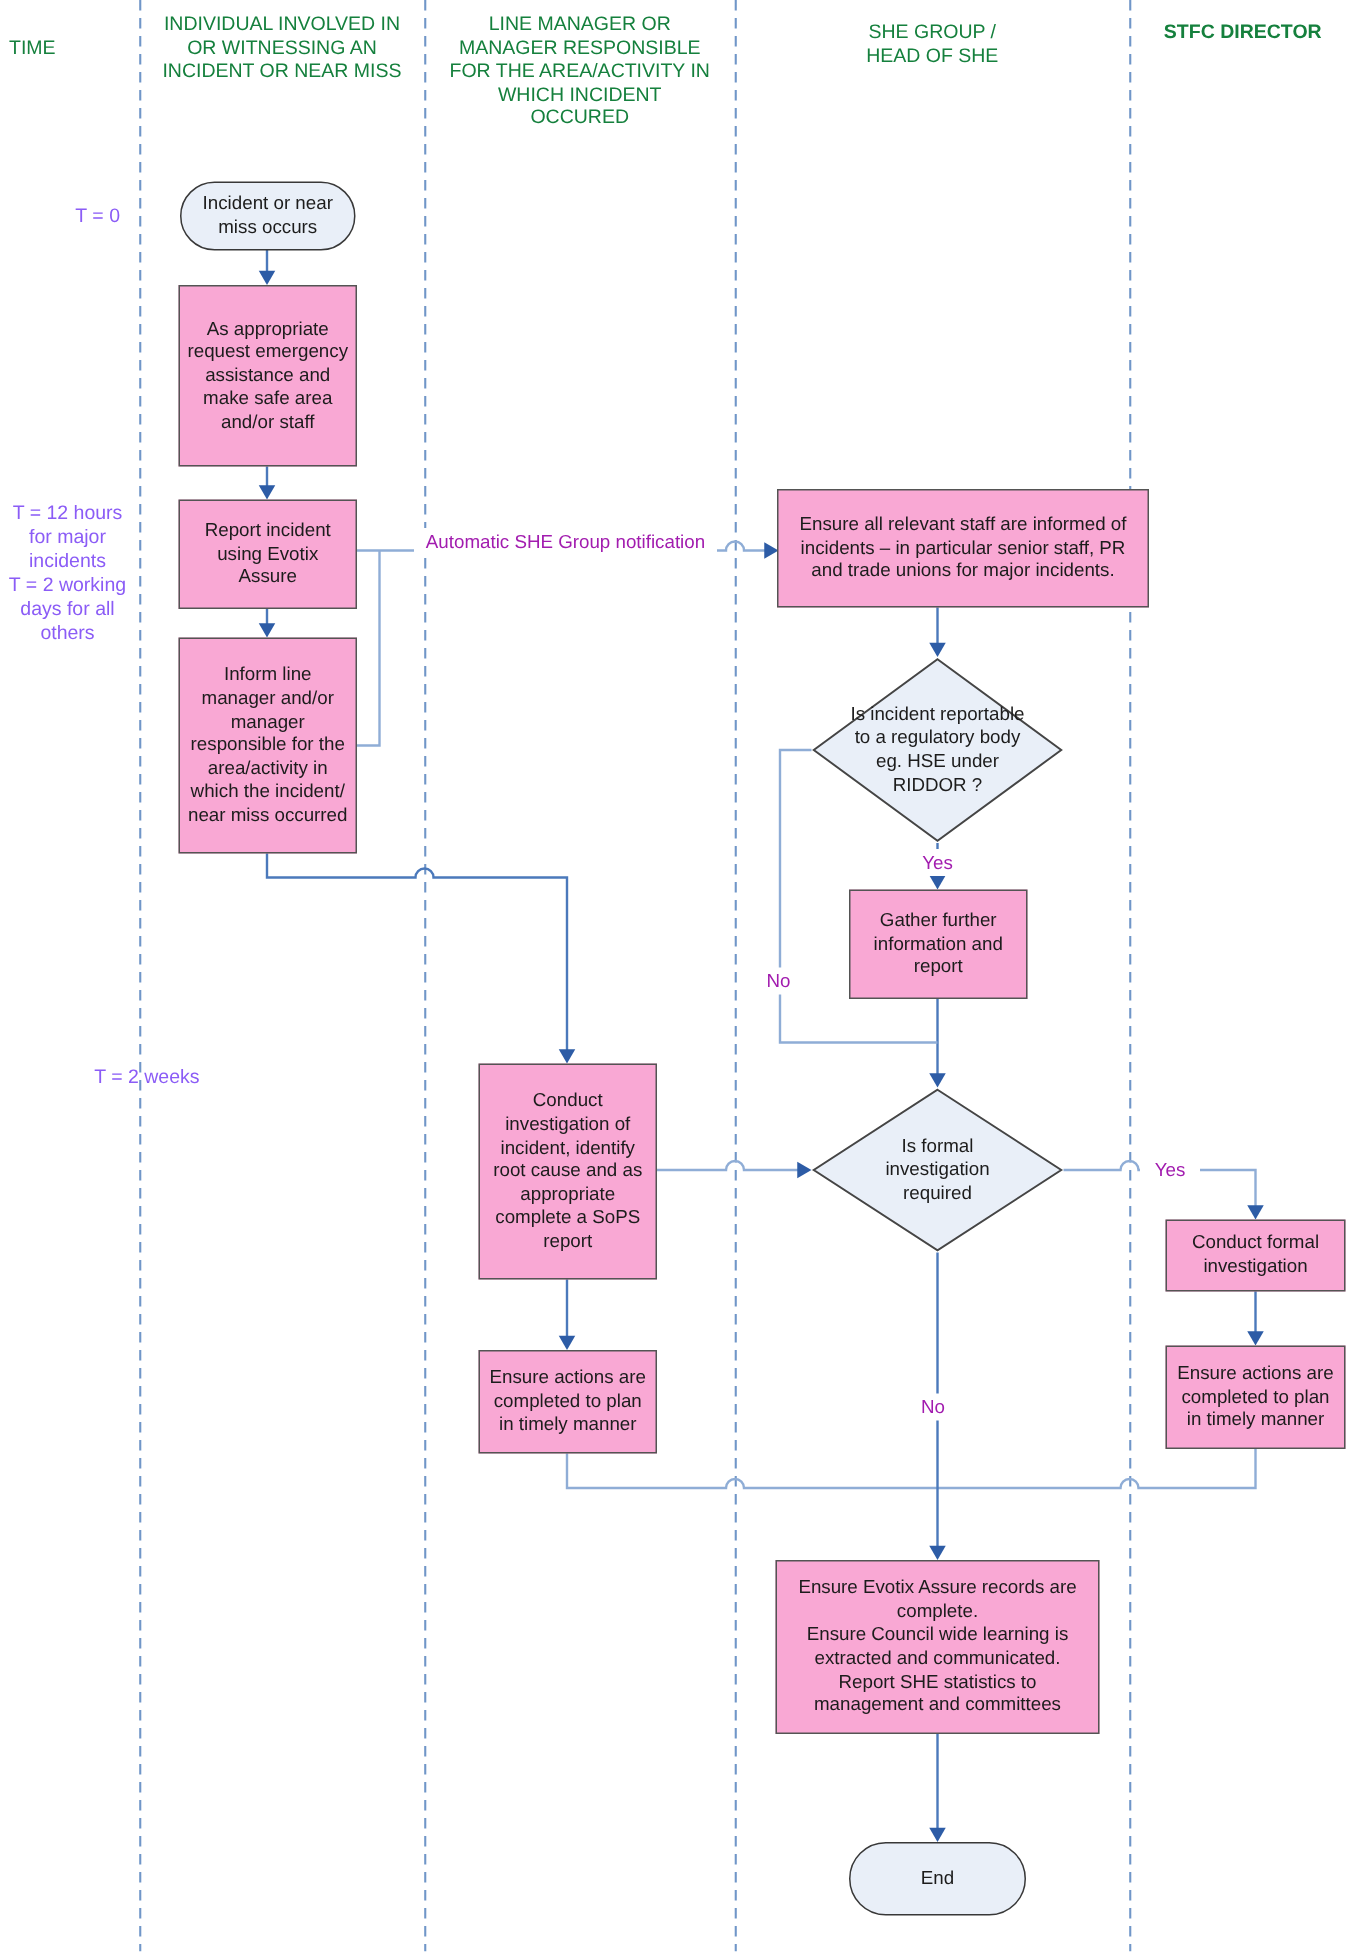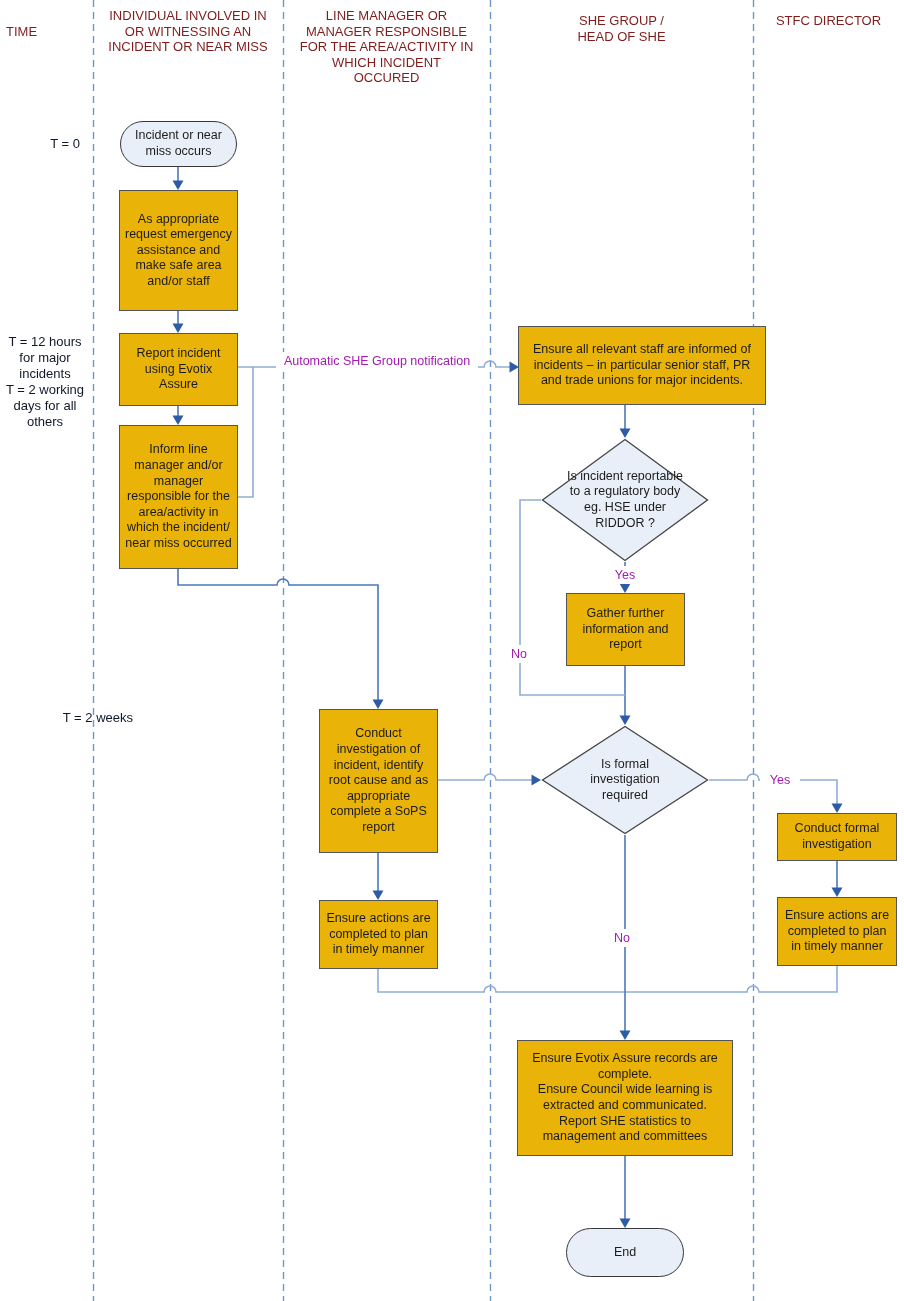--- a/index.html
+++ b/index.html
@@ -1,24 +1,24 @@
 <!DOCTYPE html>
 <html><head>
 <meta charset="utf-8">
 <style>
   html,body{margin:0;padding:0;background:#fff;}
   body{width:904px;height:1301px;position:relative;overflow:hidden;
        font-family:"Liberation Sans","DejaVu Sans",sans-serif;color:#1c1c1c;}
   #stage{position:absolute;inset:0;width:904px;height:1301px;}
   svg.layer{position:absolute;left:0;top:0;}
   .lane-title{position:absolute;text-align:center;font-size:13px;line-height:15.5px;
-      color:#7f1d1d;white-space:pre-line;}
-  .time-label{position:absolute;font-size:13px;line-height:16px;color:#0f172a;
+      color:#15803d;white-space:pre-line;}
+  .time-label{position:absolute;font-size:13px;line-height:16px;color:#8b5cf6;
       white-space:pre-line;}
-  .node{position:absolute;background:#eab308;border:1.6px solid #545454;
+  .node{position:absolute;background:#f9a8d4;border:1.6px solid #545454;
       display:flex;align-items:center;justify-content:center;text-align:center;
       font-size:12.5px;line-height:15.6px;box-sizing:border-box;padding:3px 5px;}
   .terminator{border:1.4px solid #383838;border-radius:23px;background:#e9eff8;}
   .diamond{position:absolute;background:transparent;border:none;padding:0;}
   .diamond svg{position:absolute;left:0;top:0;}
   .diamond .dtext{position:absolute;inset:0;display:flex;align-items:center;
       justify-content:center;text-align:center;font-size:12.5px;line-height:15.6px;
       padding:0 20px;}
   .edge-label{position:absolute;background:#ffffff;font-size:12.5px;color:#a21caf;
       display:flex;align-items:center;justify-content:center;text-align:center;
@@ -79,21 +79,21 @@
   <div class="lane-title" style="left:93px;top:8px;width:190px;">INDIVIDUAL INVOLVED IN
 OR WITNESSING AN
 INCIDENT OR NEAR MISS</div>
   <div class="lane-title" style="left:283px;top:8px;width:207px;">LINE MANAGER OR
 MANAGER RESPONSIBLE
 FOR THE AREA/ACTIVITY IN
 WHICH INCIDENT
 OCCURED</div>
   <div class="lane-title" style="left:490px;top:13px;width:263px;">SHE GROUP /
 HEAD OF SHE</div>
-  <div class="lane-title" style="left:753px;top:13px;width:151px;">STFC DIRECTOR</div>
+  <div class="lane-title" style="left:753px;top:13px;width:151px;font-weight:bold;">STFC DIRECTOR</div>
 
   <div class="time-label" style="left:0;top:136px;width:80px;text-align:right;">T = 0</div>
   <div class="time-label" style="left:0;top:334px;width:90px;text-align:center;">T = 12 hours
 for major
 incidents
 T = 2 working
 days for all
 others</div>
   <div class="time-label" style="left:0;top:710px;width:85px;text-align:right;padding-left:48px;">T = 2 weeks</div>
 

